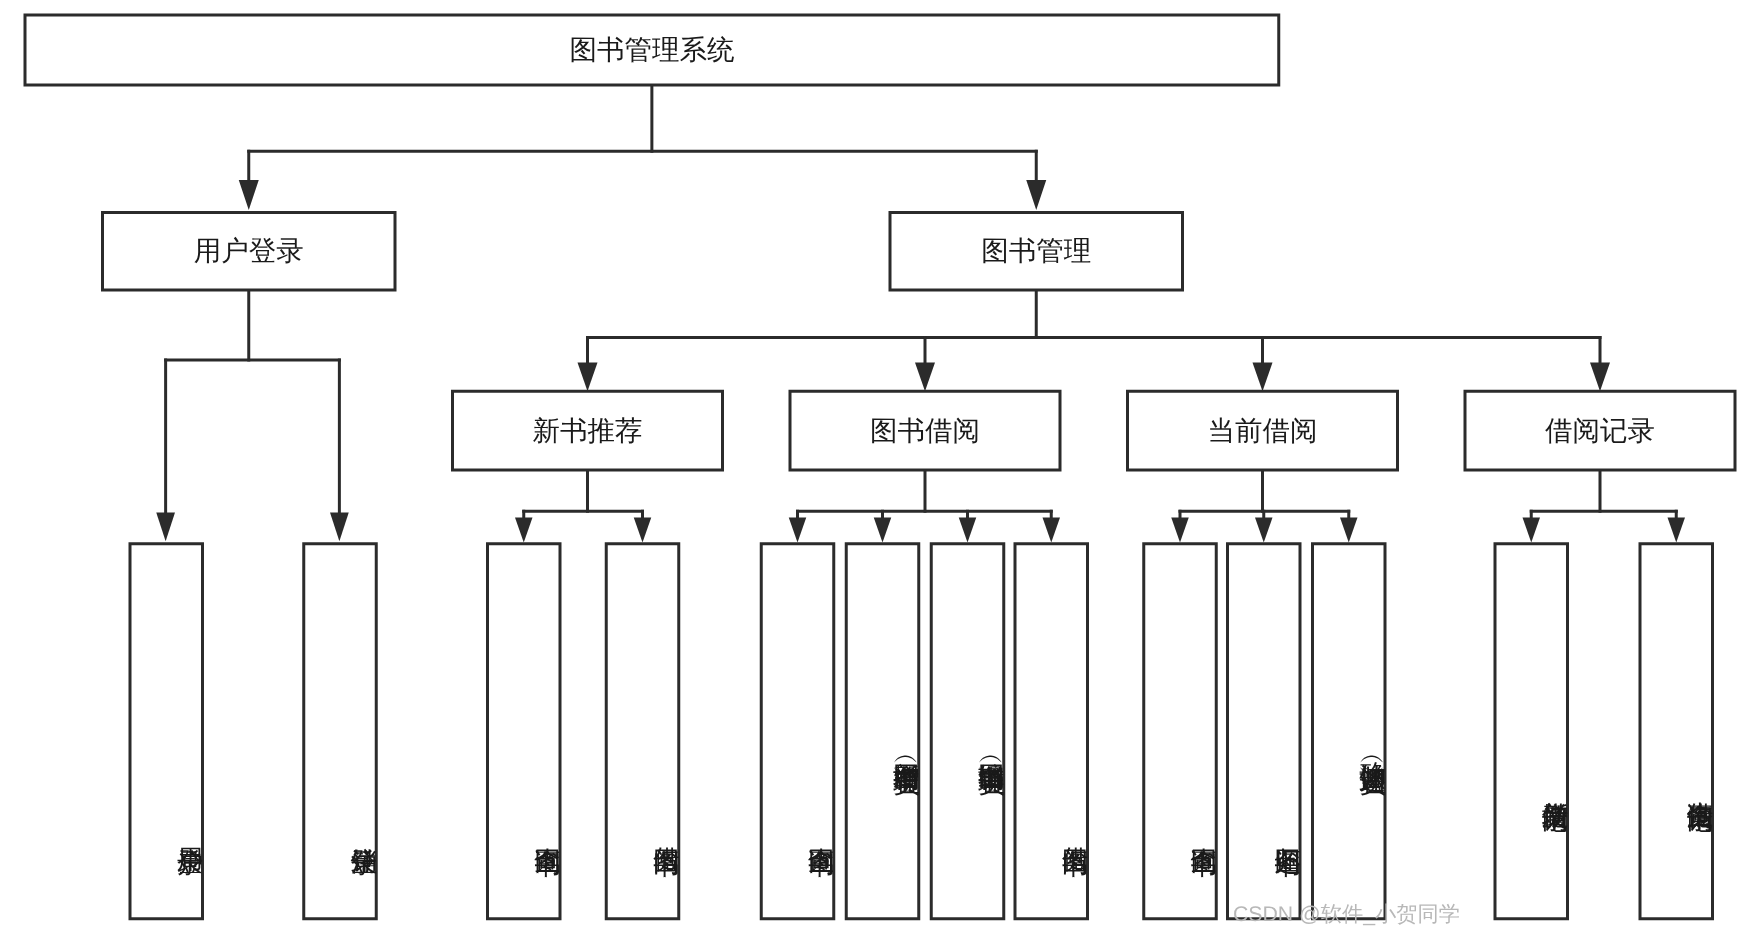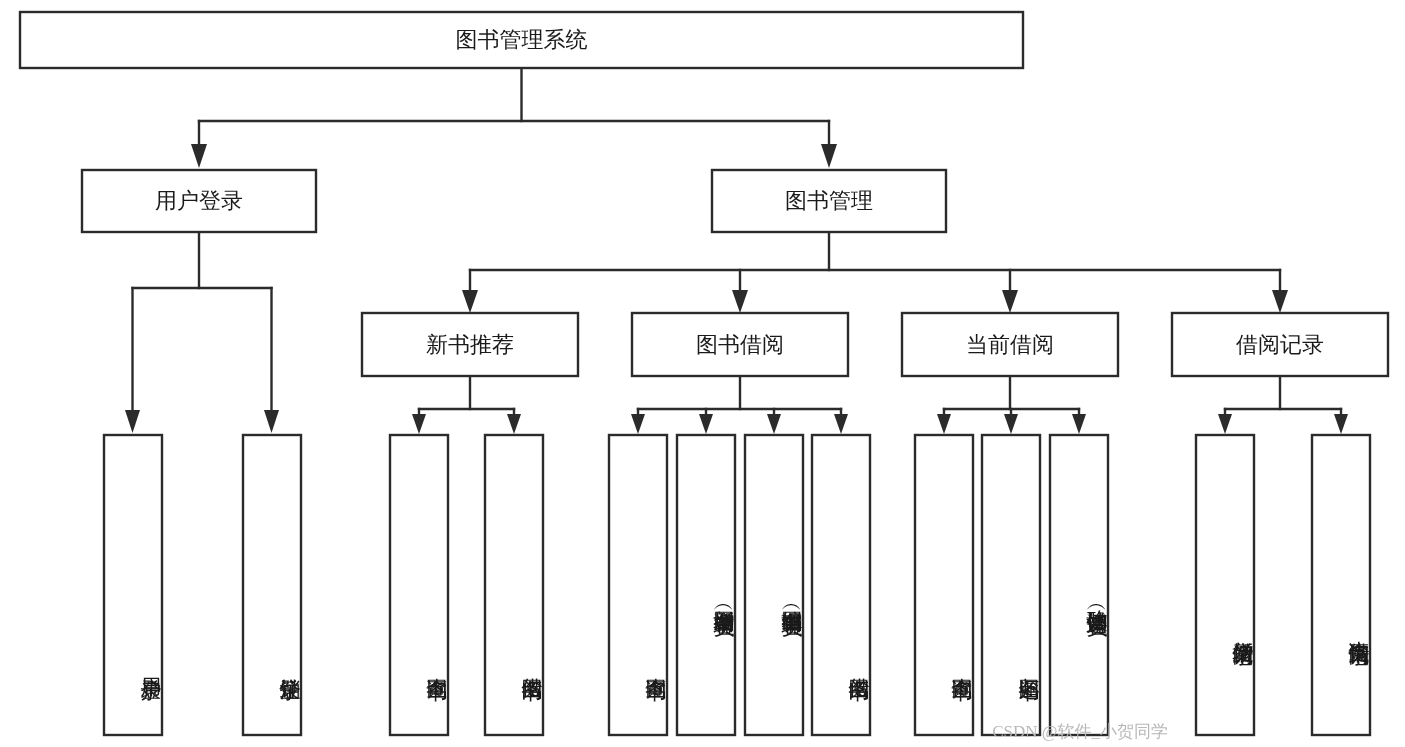--- a/index.html
+++ b/index.html
@@ -61,21 +61,21 @@
     display: flex;
     align-items: flex-start;
     justify-content: center;
     white-space: nowrap;
     pointer-events: none;
   }
   .watermark {
     position: absolute;
     right: 8px;
     bottom: 4px;
-    font-family: Liberation Serif, serif;
+    font-family: Liberation Sans, sans-serif;
     font-size: 17px;
     color: #b8b8b8;
     white-space: nowrap;
     user-select: none;
   }
 </style>
 </head>
 <body>
 
 <div id="diagram-root">

